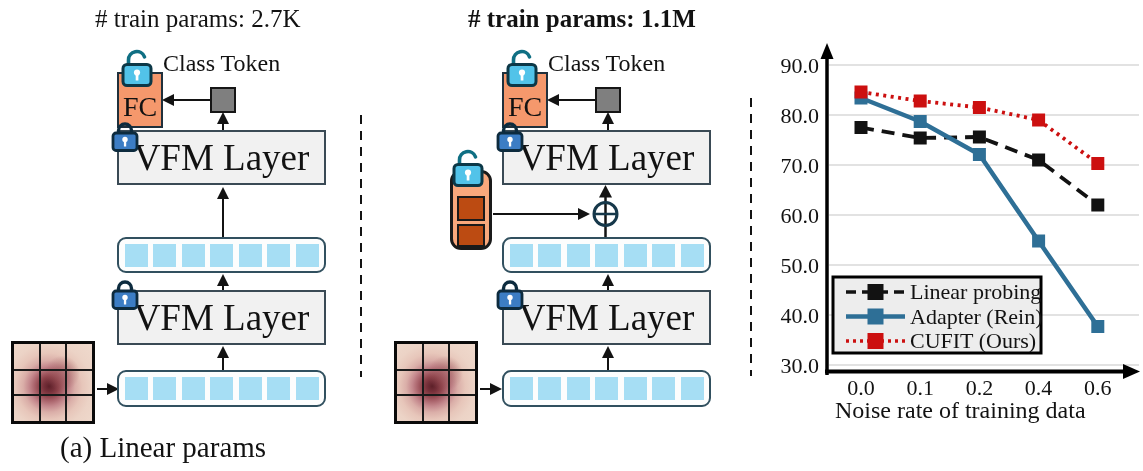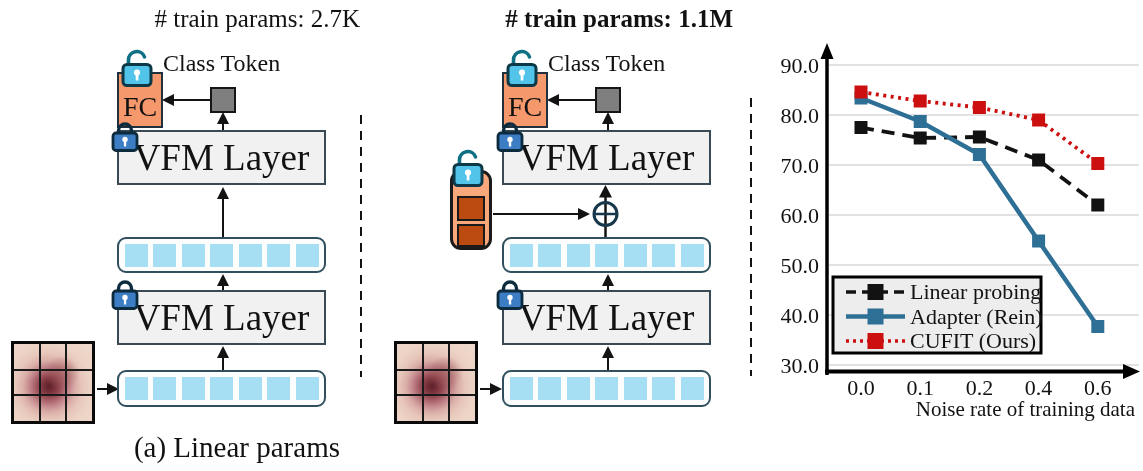--- a/index.html
+++ b/index.html
@@ -1,20 +1,20 @@
 <!DOCTYPE html>
 <html style="--fc-box: #F5986C; --adapter-box: #F9A87C; --adapter-cell: #BC4B12; --token-cell: #A6DEF4; --vfm-box: #F1F1F1; --class-token: #7F7F7F; --open-lock: #52C3E9; --closed-lock: #3C7DC4;"><head>
 <meta charset="utf-8">
 <style>
   html,body{margin:0;padding:0;background:#fff;}
   #fig{position:relative;width:1143px;height:471px;background:#fff;overflow:hidden;
        font-family:"Liberation Serif",serif;color:#121212;}
   #fig *{box-sizing:border-box;}
   .abs{position:absolute;}
-  .ctr{text-align:right;}
+  .ctr{text-align:left;}
 
   
   .fc-box{background:var(--fc-box);border:2.5px solid #20303C;display:flex;
           align-items:center;justify-content:center;font-size:28px;padding-top:14px;z-index:2;}
   .vfm{background:var(--vfm-box);border:2.5px solid #3A4A55;display:flex;
        align-items:center;justify-content:center;font-size:37px;z-index:1;}
   .token-row{display:flex;align-items:center;justify-content:space-evenly;
              background:#FCFDFD;border:2.5px solid #31505F;border-radius:9px;z-index:1;}
   .token-row i{display:block;width:23px;height:23px;background:var(--token-cell);}
   .ctok{background:var(--class-token);border:2.5px solid #161616;}
@@ -273,15 +273,15 @@
       <rect x="114.5" y="284" width="16" height="16" fill="#121212"></rect>
       <text x="157" y="299" font-size="22">Linear probing</text>
       <line x1="93" y1="316.5" x2="152" y2="316.5" stroke="#2E6F96" stroke-width="4.5"></line>
       <rect x="114.5" y="308.5" width="16" height="16" fill="#2E6F96"></rect>
       <text x="157" y="323.5" font-size="22">Adapter (Rein)</text>
       <line x1="93" y1="341" x2="152" y2="341" stroke="#CC1010" stroke-width="3.5" stroke-dasharray="3 4"></line>
       <rect x="114.5" y="333" width="16" height="16" fill="#CC1010"></rect>
       <text x="157" y="348" font-size="22">CUFIT (Ours)</text>
     </svg>
 
-  <div class="abs ctr" style="left:835px;top:397px;width:300px;font-size:21px;">Noise rate of training data</div>
+  <div class="abs ctr" style="left:835px;top:397px;width:300px;font-size:24px;">Noise rate of training data</div>
 
 </div>
 
 </body></html>

